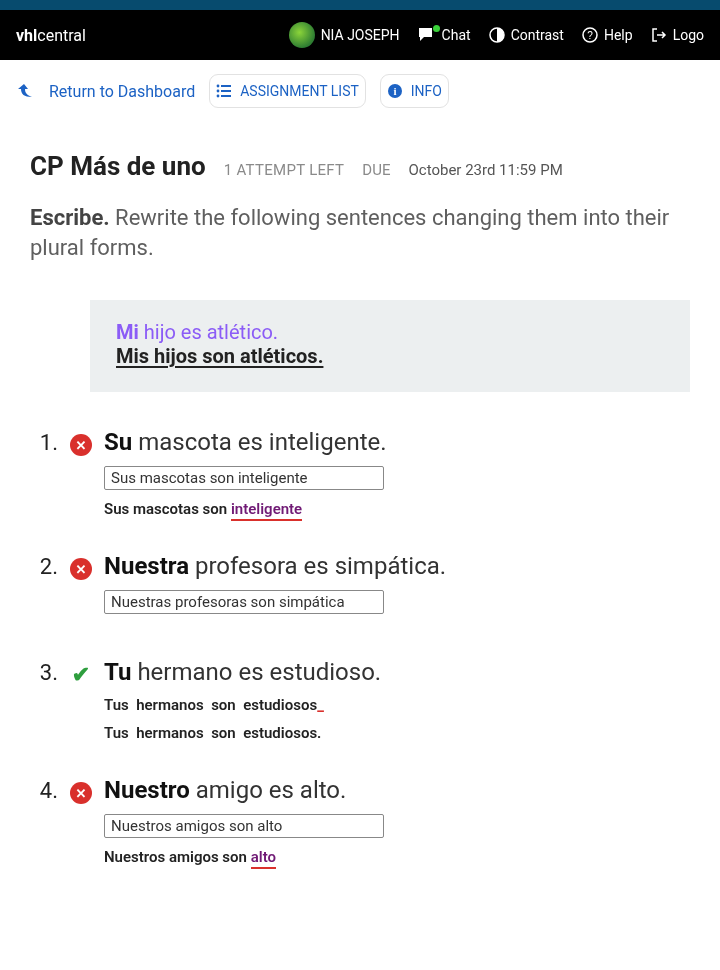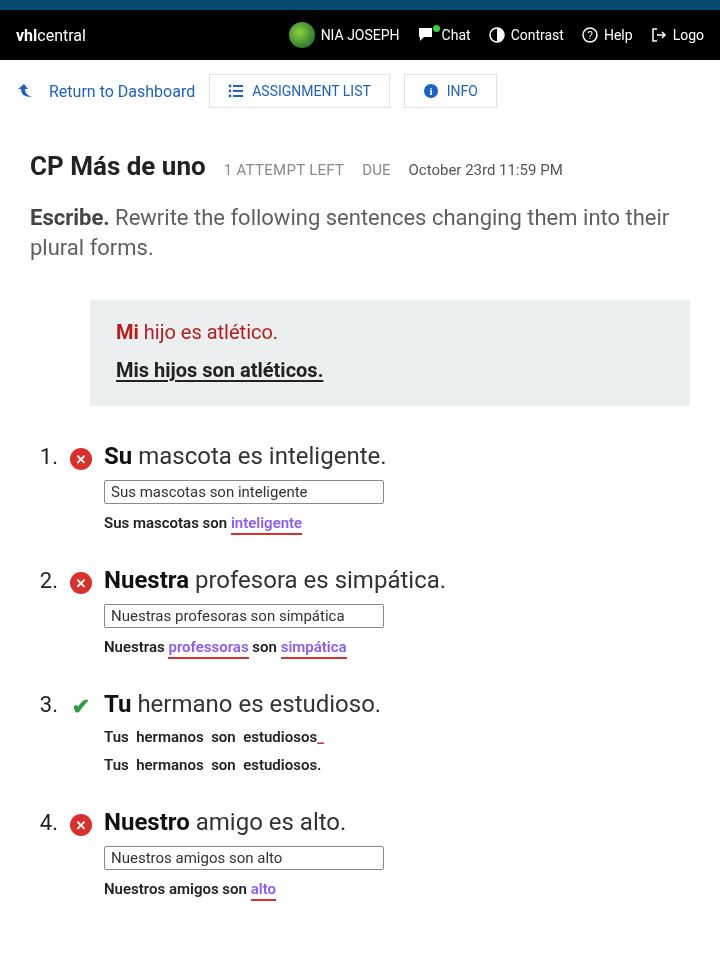--- a/index.html
+++ b/index.html
@@ -8,45 +8,45 @@
   .navbar { background: #000; color: #fff; height: 50px; display: flex; align-items: center; padding: 0 16px; }
   .brand { font-size: 16px; }
   .brand b { font-weight: 700; }
   .nav-spacer { flex: 1; }
   .nav-item { display: flex; align-items: center; gap: 6px; margin-left: 18px; font-size: 14px; color: #fff; cursor: pointer; }
   .avatar { width: 26px; height: 26px; border-radius: 50%; background: radial-gradient(circle at 40% 40%, #8bd43a, #2e7d32 70%); display:inline-block; }
   .chat-dot { position: relative; }
   .chat-dot::after { content:""; position:absolute; top:-2px; right:-4px; width:7px; height:7px; border-radius:50%; background:#3ad23a; }
   .subnav { display: flex; align-items: center; gap: 14px; padding: 14px 18px 8px; }
   .return { color: #1c62c4; font-size: 16px; display:flex; align-items:center; gap:15px; cursor:pointer; }
-  .pillbtn { border:1px solid #e2e2e2; border-radius:0; padding:8px 18px; color:#1c62c4; font-size:14px; display:flex; align-items:center; gap:8px; cursor:pointer; background:#fff; }
+  .pillbtn { border:1px solid #e2e2e2; border-radius:9px; padding:8px 6px; color:#1c62c4; font-size:14px; display:flex; align-items:center; gap:8px; cursor:pointer; background:#fff; }
   .content { padding: 10px 30px 40px; }
   .titleline { display:flex; align-items:baseline; gap:18px; flex-wrap:wrap; margin-top:10px; }
   .atitle { font-size: 26px; font-weight: 700; color:#222; }
   .attempts { color:#8a8a8a; font-size:15px; letter-spacing:0.3px;margin-top:25px; }
   .duelabel { color:#8a8a8a; font-size:15px; }
   .duedate { color:#555; font-size:15px; }
   .instr { font-size: 22px; color:#5f5f5f; margin-top:22px; line-height:1.35; }
   .instr b { color:#444; font-weight:700; }
   .modelo { background:#eceff0; margin:38px 0 36px 60px; padding:20px 26px 24px; }
   .modelo-h { font-weight:700; font-size:15px; color:#333; margin-bottom:14px; }
-  .modelo-line { font-size:20px; color:#b91c1c; margin-bottom:14px; }
+  .modelo-line { font-size:20px; color:#8b5cf6; }
   .modelo-ans { font-size:20px; font-weight:700; text-decoration: underline; text-underline-offset:3px; color:#222; }
   .qrow { display:flex; align-items:flex-start; gap:12px; margin-bottom:34px; }
   .qnum { font-size:22px; color:#222; width:28px; text-align:right; padding-top:2px; }
   .qicon { width:22px; height:22px; border-radius:50%; display:flex; align-items:center; justify-content:center; margin-top:6px; flex-shrink:0; }
   .qicon.wrong { background:#d9302c; }
   .qicon.wrong::before { content:"✕"; color:#fff; font-weight:700; font-size:13px; line-height:1; }
   .qicon.right::before { content:"✔"; color:#2e9e3e; font-weight:900; font-size:22px; line-height:1; }
   .qbody { flex:1; }
   .prompt { font-size:24px; color:#333; margin-bottom:10px; }
   .prompt .leadbold { font-weight:700; color:#111; }
   .answerbox { border:1px solid #888; border-radius:2px; padding:2px 6px; font-size:15px; color:#333; width:280px; background:#fff; margin-bottom:10px; }
   .feedback { font-size:15px; font-weight:600; color:#222; }
-  .feedback .err { color:#8b5cf6; border-bottom:2px solid #d9302c; padding-bottom:1px; }
+  .feedback .err { color:#701a75; border-bottom:2px solid #d9302c; padding-bottom:1px; }
   .caret-red { color:#d9302c; font-weight:700; }
   svg { display:block; }
 </style>
 </head>
 <body>
 
 <div class="topstrip"></div>
 
 <div class="navbar">
   <span class="brand">
@@ -157,21 +157,20 @@
           <div class="answerbox">Sus mascotas son inteligente</div>
           <div class="feedback"><span>Sus mascotas son </span><span class="err">inteligente</span></div>
         </div>
       </div>
       <div class="qrow">
         <div class="qnum">2.</div>
         <div class="qicon wrong"></div>
         <div class="qbody">
           <div class="prompt"><span class="leadbold">Nuestra</span><span> profesora es simpática.</span></div>
           <div class="answerbox">Nuestras profesoras son simpática</div>
-          <div class="feedback"><span>Nuestras </span><span class="err">professoras</span><span> son </span><span class="err">simpática</span></div>
         </div>
       </div>
       <div class="qrow">
         <div class="qnum">3.</div>
         <div class="qicon right"></div>
         <div class="qbody">
           <div class="prompt"><span class="leadbold">Tu</span><span> hermano es estudioso.</span></div>
           <div class="feedback">Tus &nbsp;hermanos &nbsp;son &nbsp;estudiosos<span class="caret-red">_</span></div>
           <div class="feedback" style="margin-top: 10px;">Tus &nbsp;hermanos &nbsp;son &nbsp;estudiosos.</div>
         </div>

